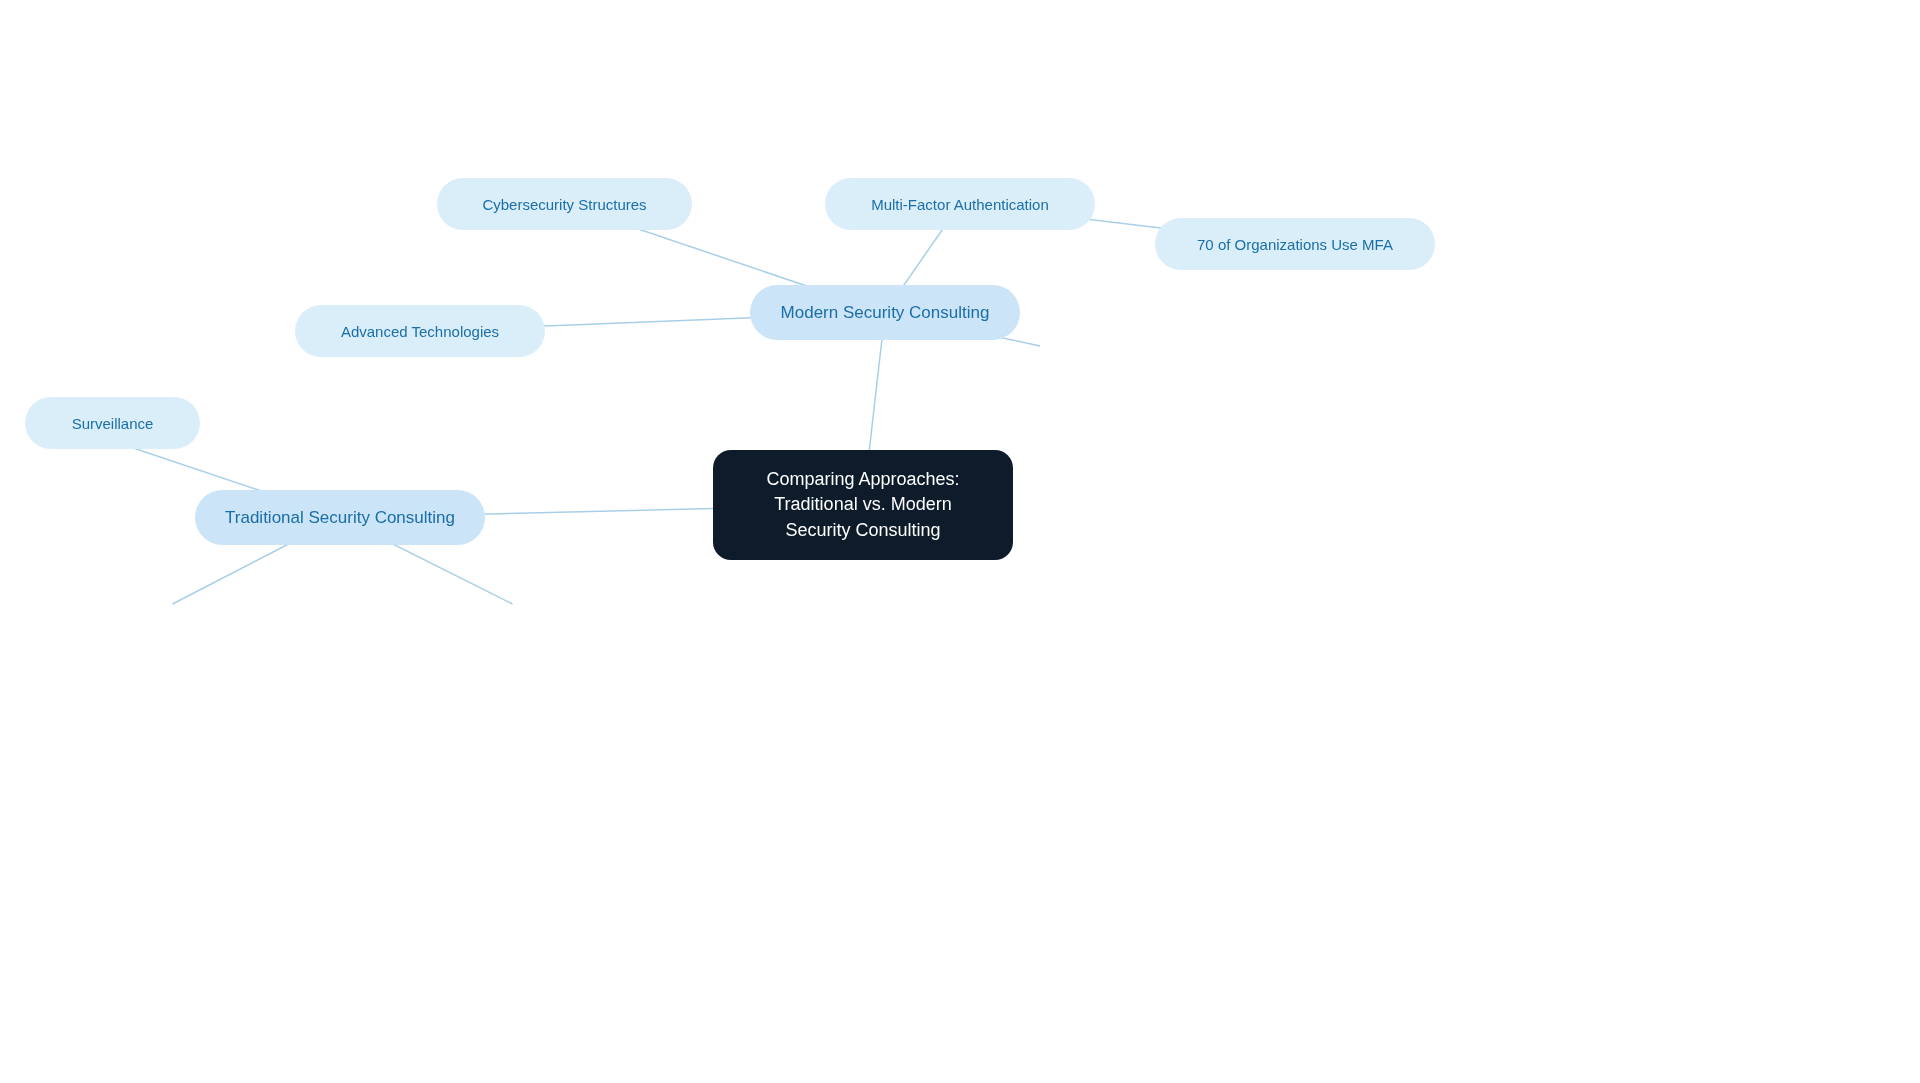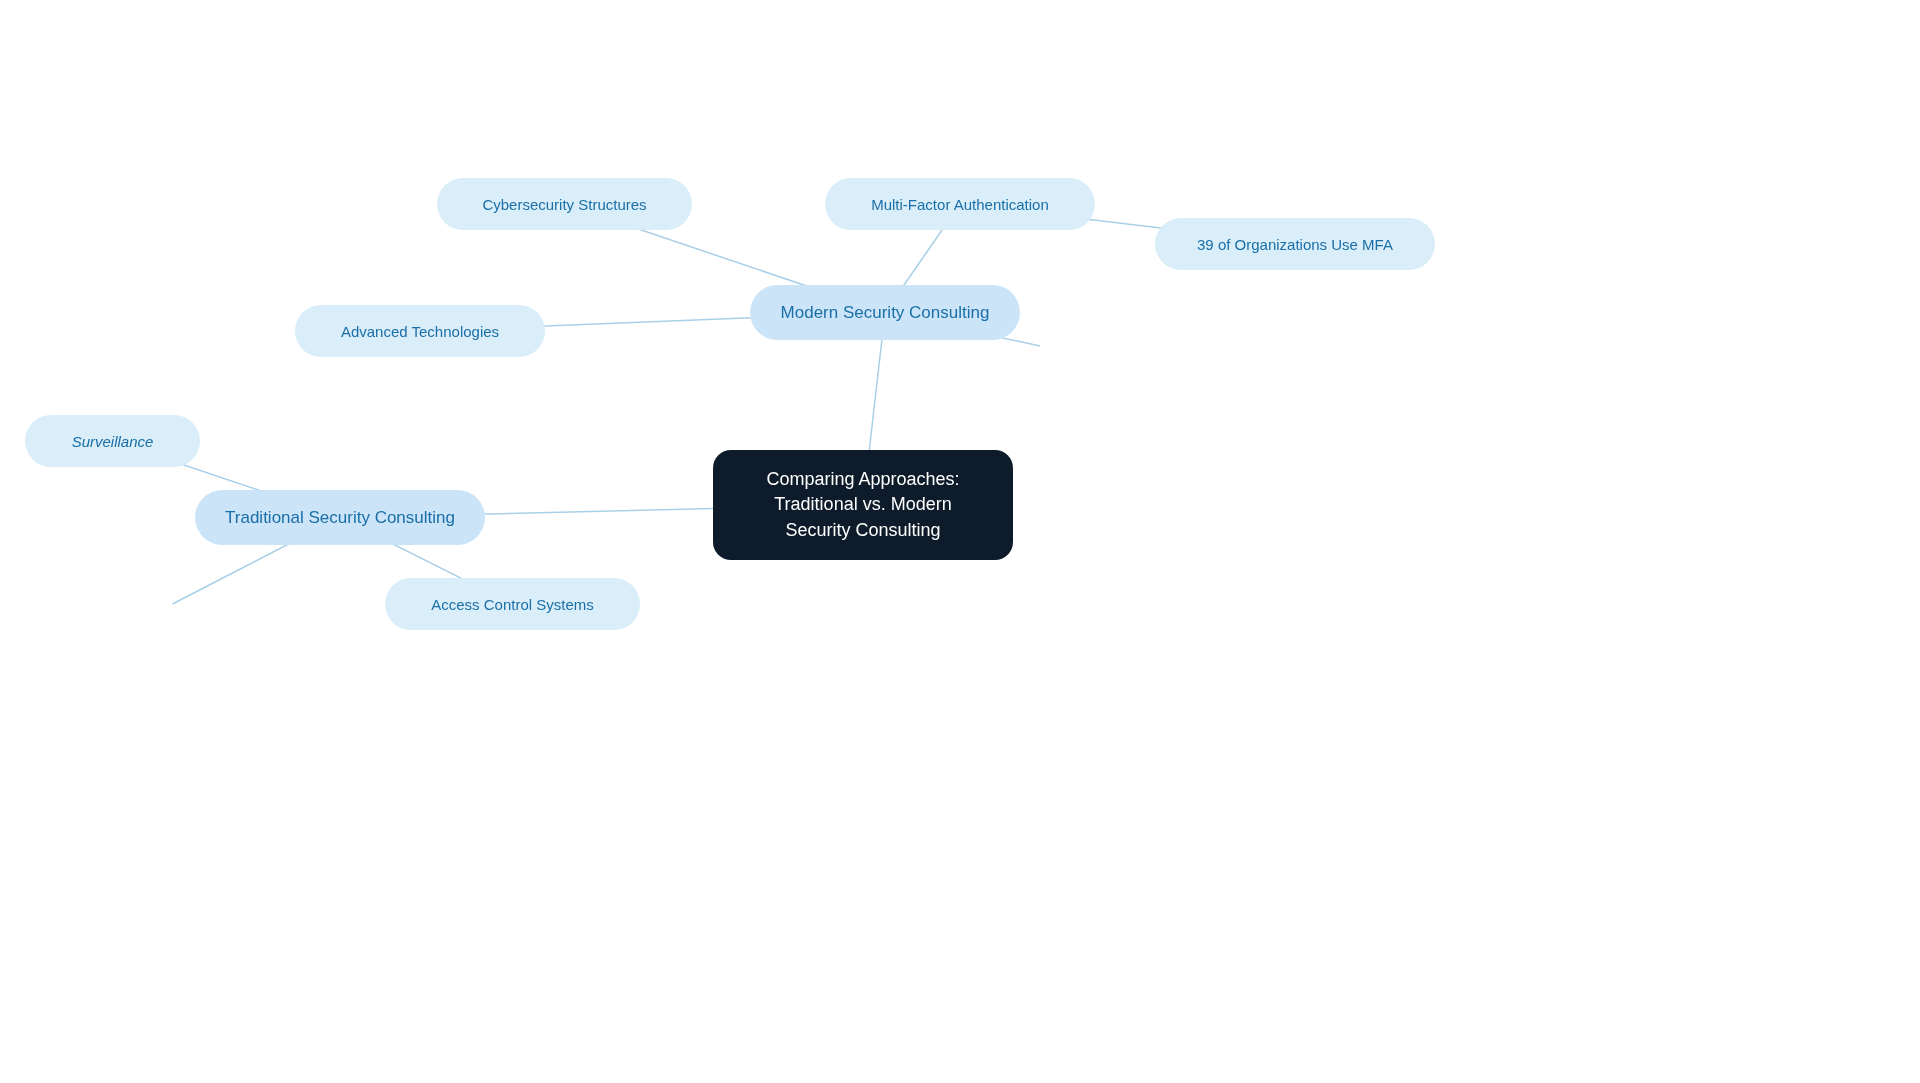--- a/index.html
+++ b/index.html
@@ -76,16 +76,15 @@
       <line x1="340" y1="517.5" x2="512.5" y2="604" stroke="#a8cfe8" stroke-width="1.5"></line>
     </svg>
 <div class="node node-center" style="left: 713px; top: 450px; width: 300px; min-height: 110px;">Comparing Approaches:
 Traditional vs. Modern Security
 Consulting</div>
     <div class="node node-branch" style="left: 750px; top: 285px; width: 270px; min-height: 55px;">Modern Security Consulting</div>
     <div class="node node-branch" style="left: 195px; top: 490px; width: 290px; min-height: 55px;">Traditional Security Consulting</div>
     <div class="node node-leaf" style="left: 437px; top: 178px; width: 255px; min-height: 52px;">Cybersecurity Structures</div>
     <div class="node node-leaf" style="left: 825px; top: 178px; width: 270px; min-height: 52px;">Multi-Factor Authentication</div>
     <div class="node node-leaf" style="left: 295px; top: 305px; width: 250px; min-height: 52px;">Advanced Technologies</div>
-    <div class="node node-leaf" style="left: 1155px; top: 218px; width: 280px; min-height: 52px;">39 of Organizations Use MFA</div>
-    <div class="node node-leaf" style="left: 25px; top: 415px; width: 175px; min-height: 52px; font-style: italic;">Surveillance</div>
-    <div class="node node-leaf" style="left: 385px; top: 578px; width: 255px; min-height: 52px;">Access Control Systems</div>
+    <div class="node node-leaf" style="left: 1155px; top: 218px; width: 280px; min-height: 52px;">70 of Organizations Use MFA</div>
+    <div class="node node-leaf" style="left: 25px; top: 397px; width: 175px; min-height: 52px;">Surveillance</div>
   </div>
 
 </body></html>

